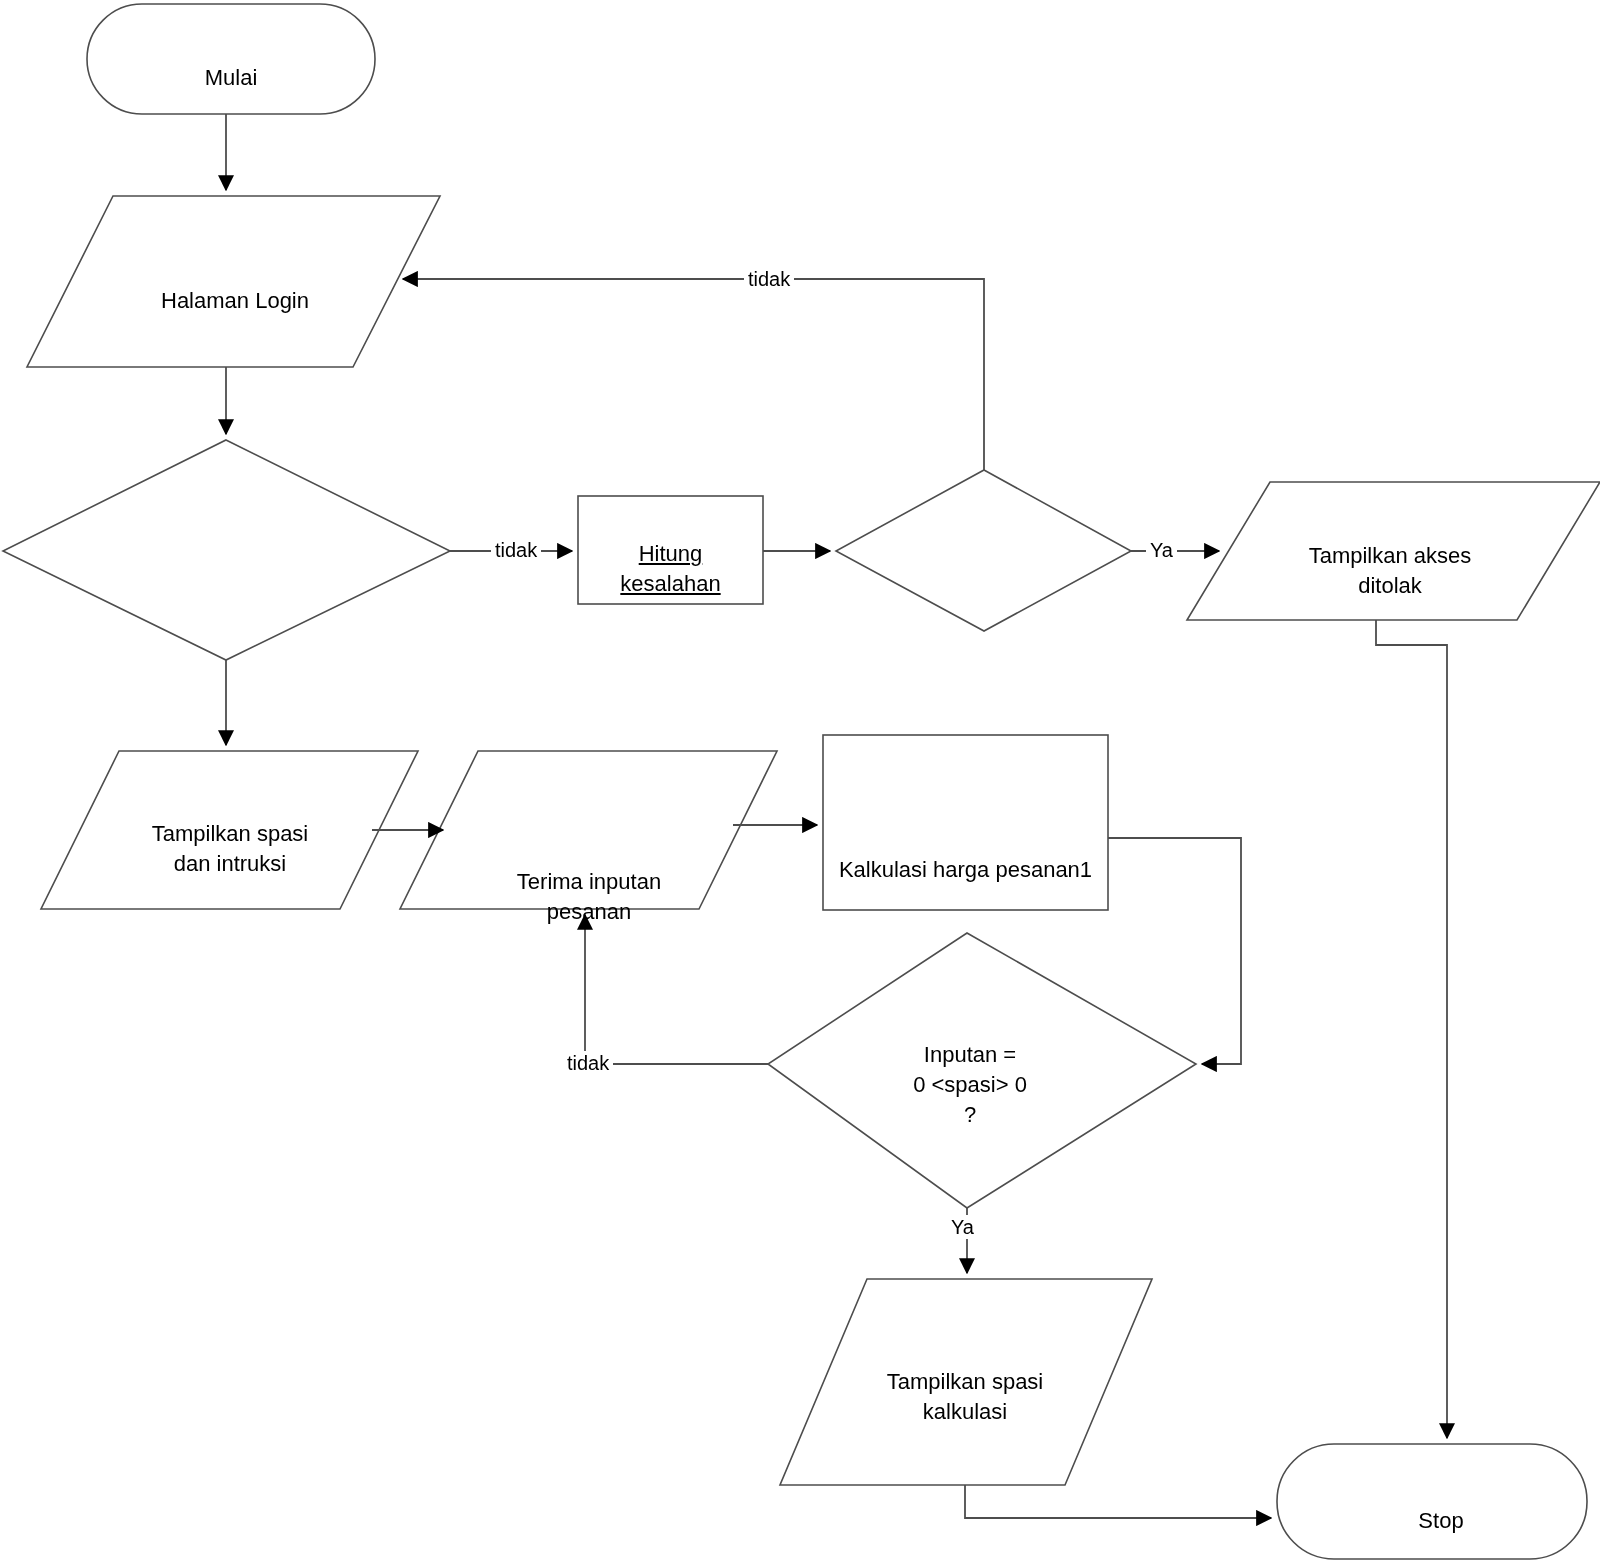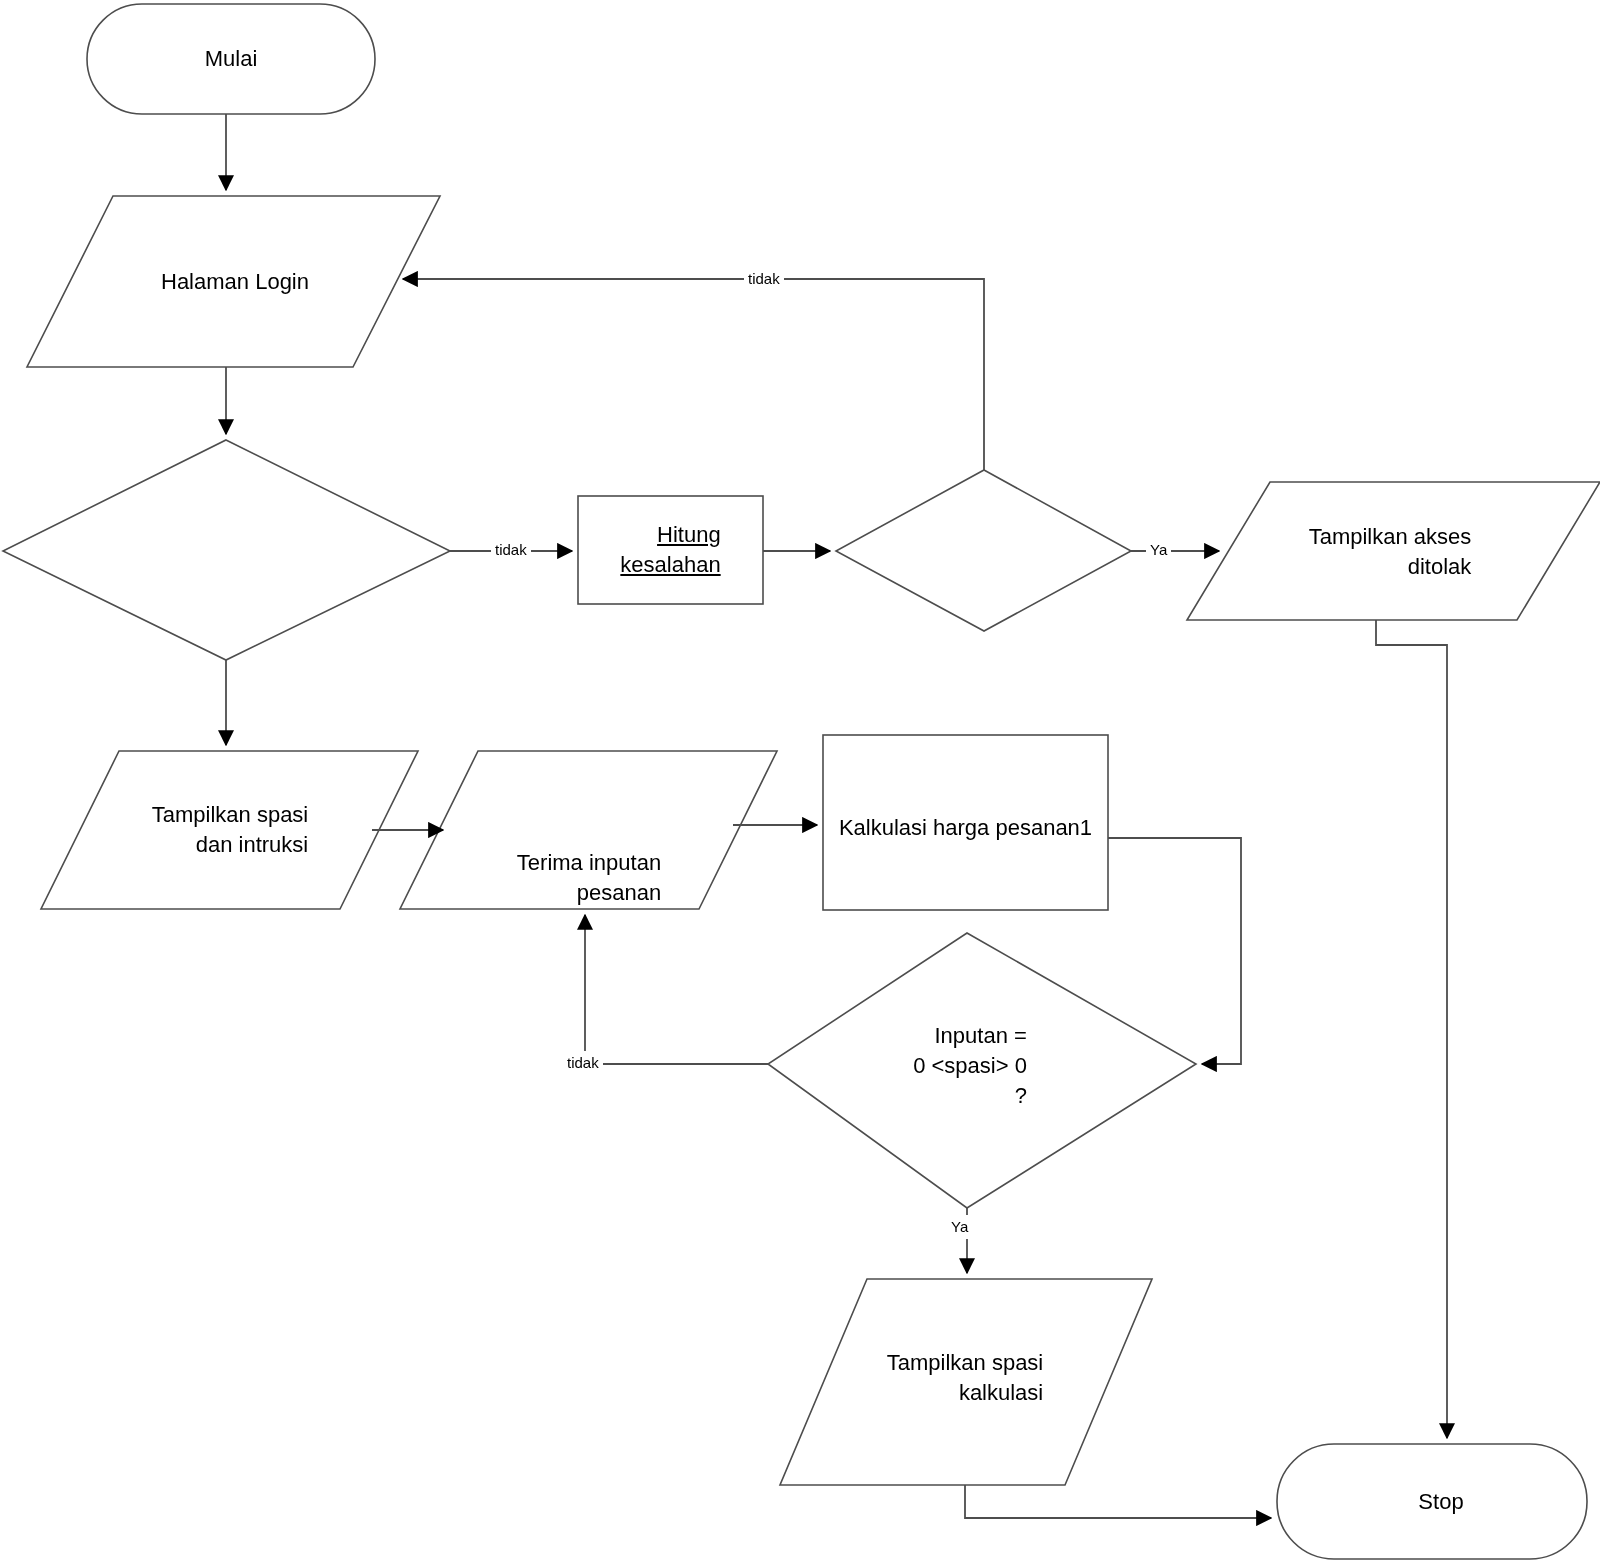--- a/index.html
+++ b/index.html
@@ -30,36 +30,37 @@
     stroke: #4d4d4d;
     stroke-width: 1.6;
   }
   .edge-line {
     fill: none;
     stroke: #4d4d4d;
     stroke-width: 1.8;
   }
   .node-label {
     position: absolute;
-    text-align: right;
+    text-align: center;
     color: #000000;
     font-family: "Liberation Sans", sans-serif;
     font-size: 22px;
     line-height: 30px;
     white-space: pre-line;
     pointer-events: none;
     display: flex;
     align-items: center;
     justify-content: center;
+    margin-top: 19px;
   }
   .edge-label {
     position: absolute;
     color: #000000;
     font-family: "Liberation Sans", sans-serif;
-    font-size: 15px;
+    font-size: 20px;
     line-height: 24px;
     background: #ffffff;
     padding: 0 4px;
     white-space: nowrap;
   }
 </style>
 </head>
 <body>
 
 <div id="diagram-root">
@@ -165,21 +166,21 @@
 
   <div class="node-label" style="left:1210px; top:506px; width:360px; height:92px;">Tampilkan akses
 ditolak</div>
 
   <div class="node-label" style="left:50px; top:784px; width:360px; height:92px;">Tampilkan spasi
 dan intruksi</div>
 
   <div class="node-label" style="left:409px; top:832px; width:360px; height:92px;">Terima inputan
 pesanan</div>
 
-  <div class="node-label" style="left:823px; top:740px; width:285px; height:175px;">Kalkulasi harga pesanan1</div>
+  <div class="node-label" style="left:823px; top:763px; width:285px; height:175px;">Kalkulasi harga pesanan1</div>
 
   <div class="node-label" style="left:820px; top:1018px; width:300px; height:96px;">Inputan =
 0 &lt;spasi&gt; 0
 ?</div>
 
   <div class="node-label" style="left:790px; top:1332px; width:350px; height:92px;">Tampilkan spasi
 kalkulasi</div>
 
   <div class="node-label" style="left:1286px; top:1444px; width:310px; height:115px;">Stop</div>
 

